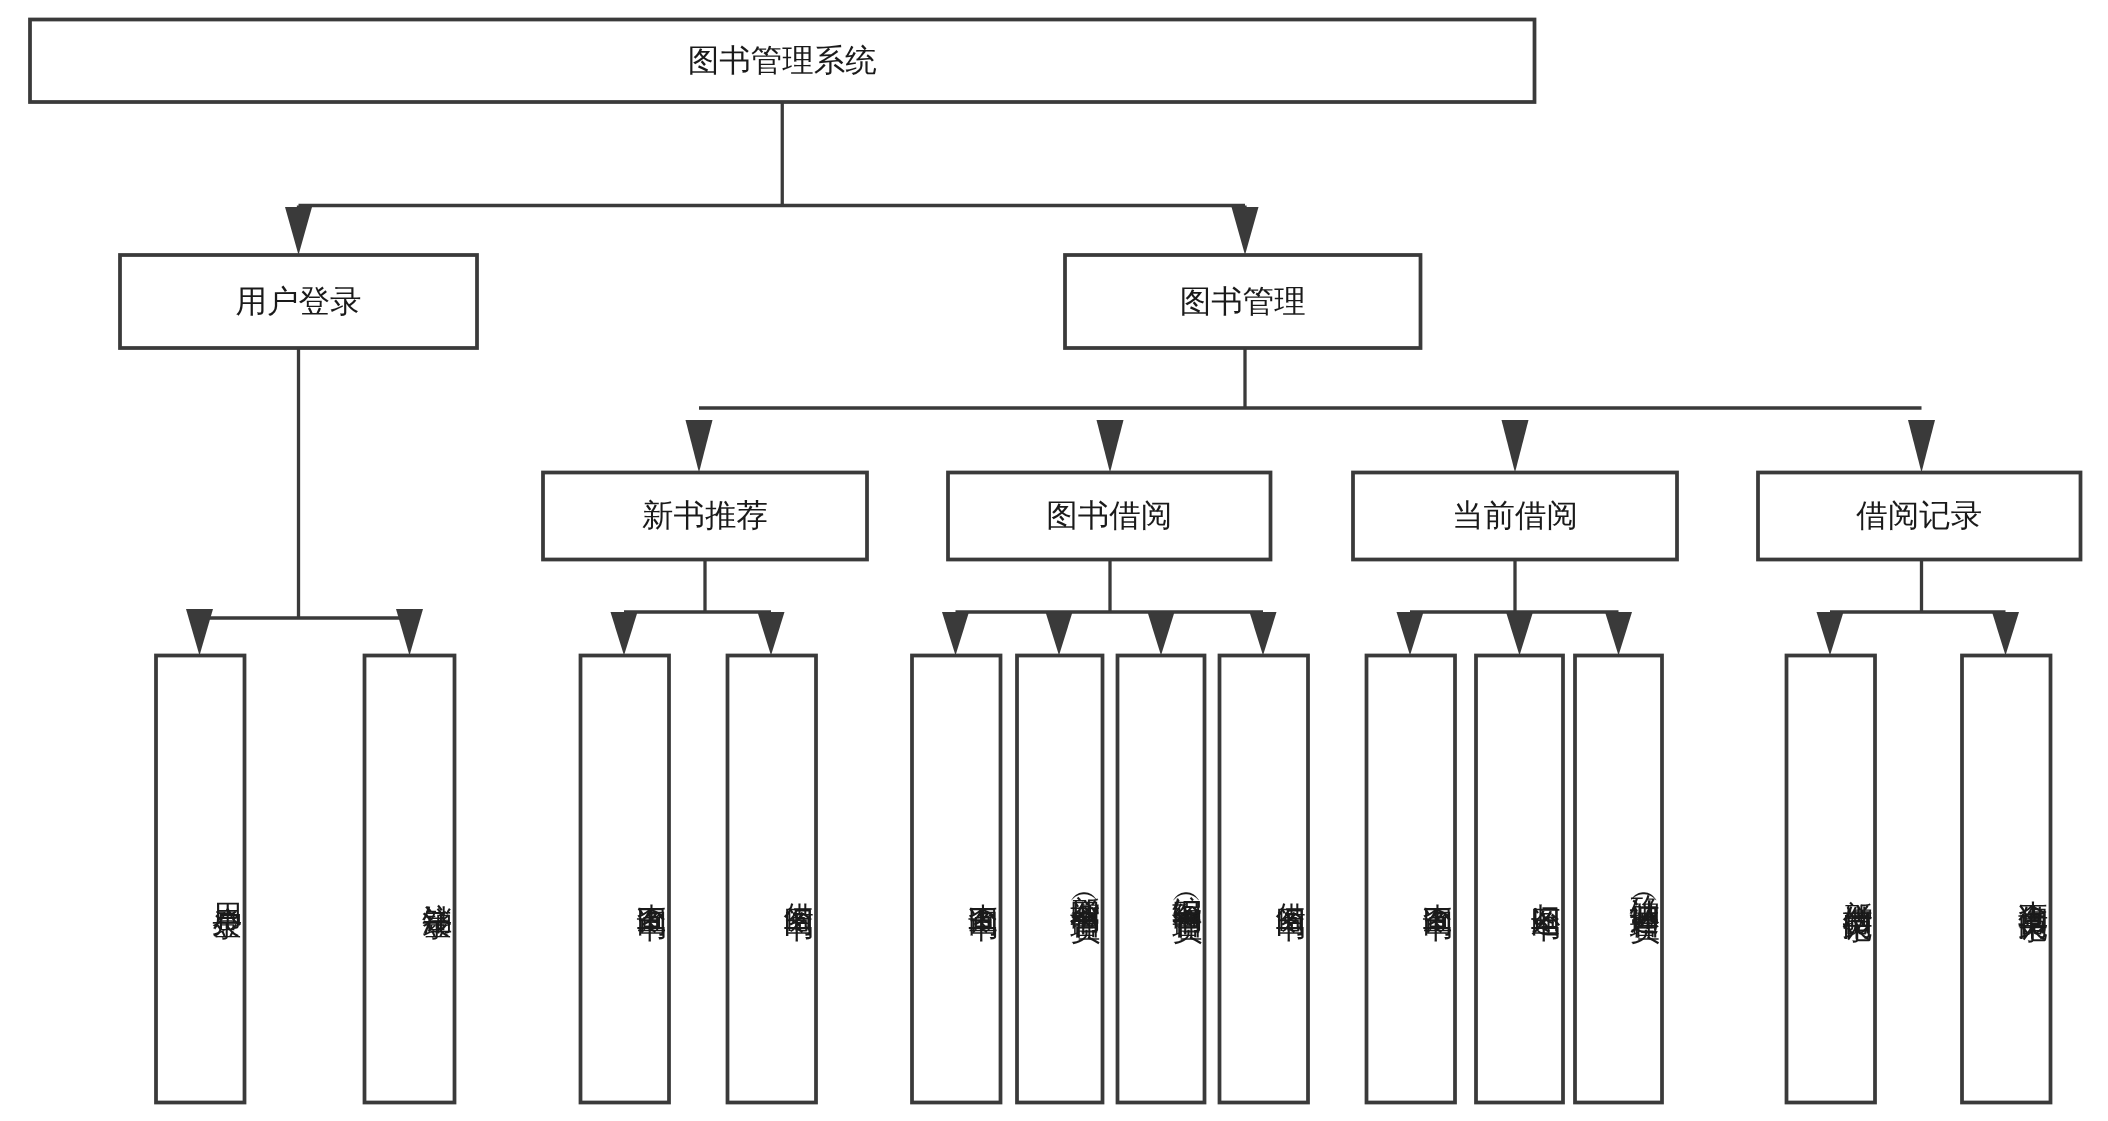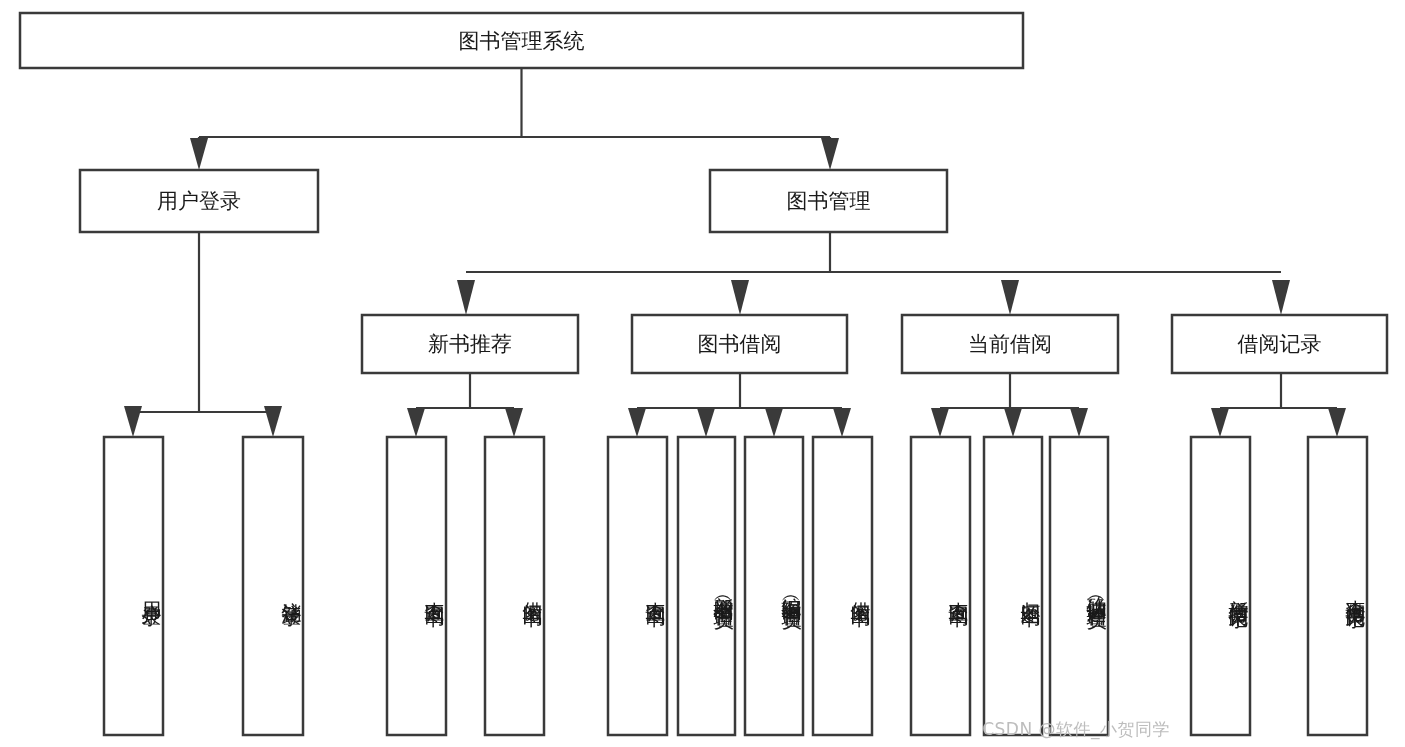--- a/index.html
+++ b/index.html
@@ -197,14 +197,13 @@
       <div class="node-label-v" style="left: 678px; top: 451px; width: 57px; height: 278px;">新增图书（管理员）</div>
       <div class="node-label-v" style="left: 745px; top: 451px; width: 58px; height: 278px;">编辑图书（管理员）</div>
       <div class="node-label-v" style="left: 813px; top: 451px; width: 59px; height: 278px;">借阅图书</div>
       <div class="node-label-v" style="left: 911px; top: 451px; width: 59px; height: 278px;">查询图书</div>
       <div class="node-label-v" style="left: 984px; top: 451px; width: 58px; height: 278px;">归还图书</div>
       <div class="node-label-v" style="left: 1050px; top: 451px; width: 58px; height: 278px;">确认归还（管理员）</div>
       <div class="node-label-v" style="left: 1191px; top: 451px; width: 59px; height: 278px;">新增借阅记录</div>
       <div class="node-label-v" style="left: 1308px; top: 451px; width: 59px; height: 278px;">查询借阅记录</div>
     </div>
 
-  <div class="watermark">CSDN @软件_小贺同学</div>
 </div>
 
 </body></html>

